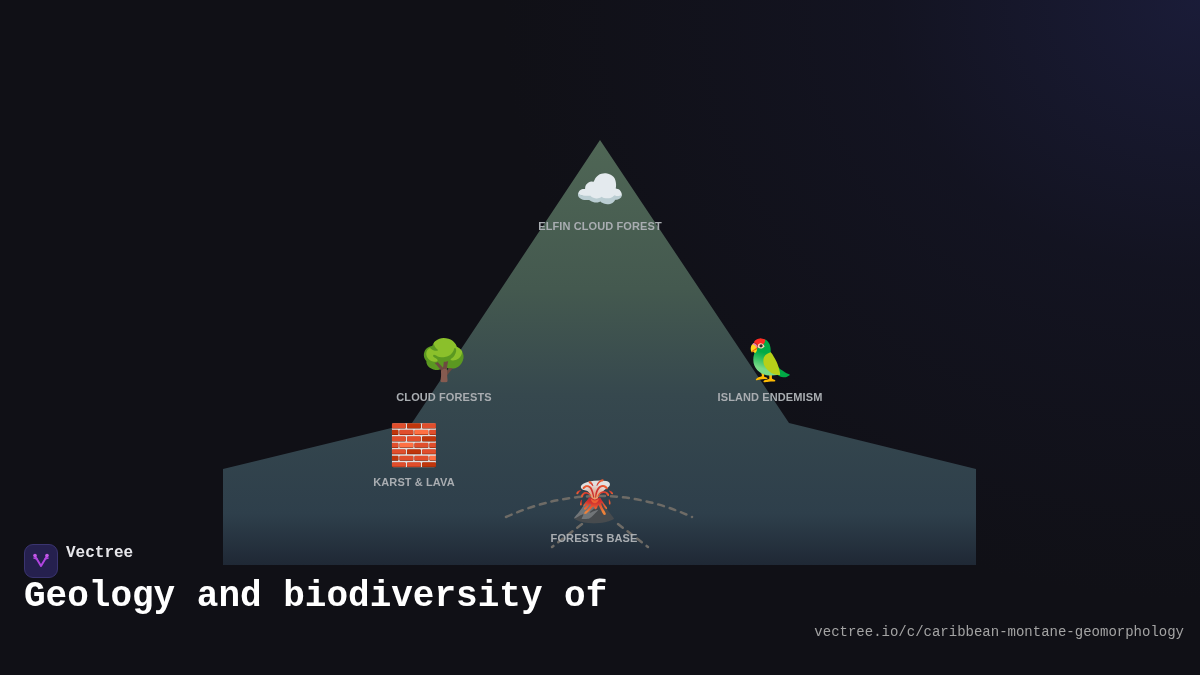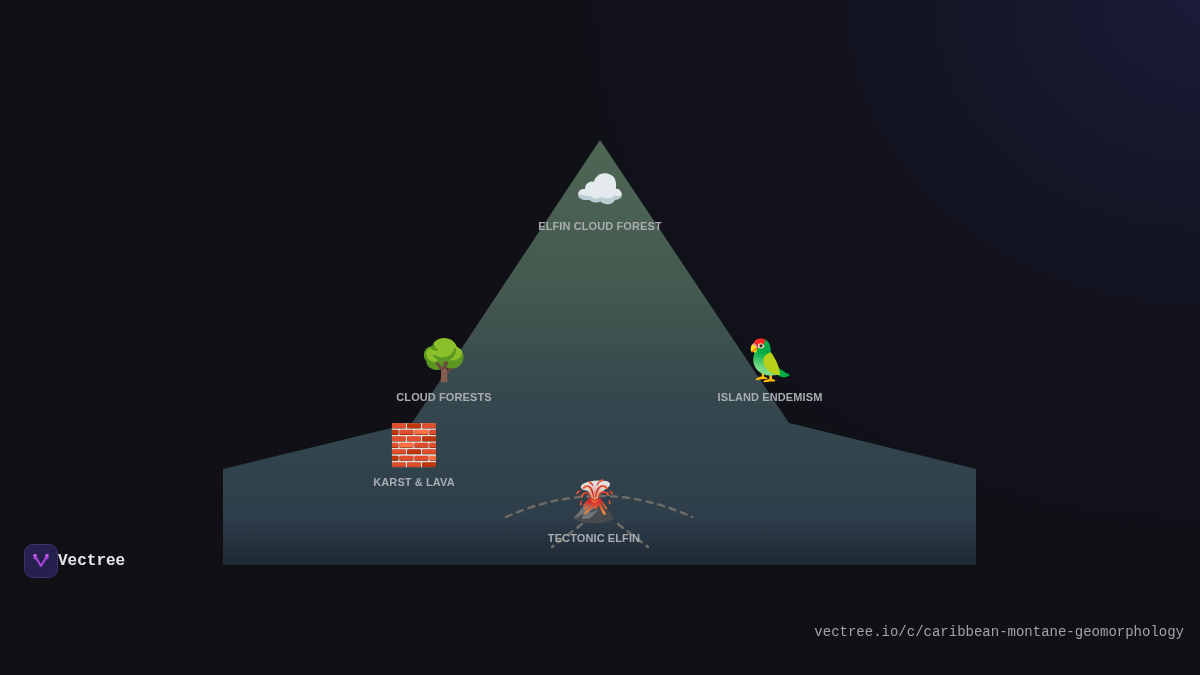--- a/index.html
+++ b/index.html
@@ -30,21 +30,21 @@
     .node .label {
       margin-top: 8px;
       font-family: "Liberation Sans", sans-serif;
       font-weight: bold;
       font-size: 11px;
       letter-spacing: 0.1px;
       color: #a9adb1;
     }
     .brand {
       position: absolute; left: 24px; top: 544px;
-      display: flex; align-items: center; 
+      display: flex; align-items: flex-start; gap: 8px;
     }
     .brand-logo {
       width: 34px; height: 34px; border-radius: 9px;
       background: #25204e;
       border: 1px solid #3a3470;
       display: flex; align-items: center; justify-content: center;
     }
     .brand-name {
       font-family: "Liberation Mono", monospace;
       font-weight: bold; font-size: 16px; color: #e6e6ea;
@@ -100,32 +100,33 @@
     <span class="label">ISLAND ENDEMISM</span>
   </div>
 
   <div class="node" style="left:414px; top:422px;">
     <span class="emoji">🧱</span>
     <span class="label">KARST &amp; LAVA</span>
   </div>
 
   <div class="node" style="left:594px; top:478px;">
     <span class="emoji">🌋</span>
-    <span class="label">TECTONIC ELFIN</span>
+    <span class="label">FORESTS BASE</span>
   </div>
 </div>
 
 <div class="brand">
   <div class="brand-logo">
     <svg width="20" height="18" viewBox="0 0 20 18">
       <path d="M4 4 L10 14 L16 4" fill="none" stroke="#b044e0" stroke-width="2" stroke-linecap="round" stroke-linejoin="round"></path>
       <path d="M6 7 L3 6 M14 7 L17 6" fill="none" stroke="#b044e0" stroke-width="1.6" stroke-linecap="round"></path>
       <circle cx="4" cy="3.5" r="1.8" fill="#c45ae8"></circle>
       <circle cx="16" cy="3.5" r="1.8" fill="#c45ae8"></circle>
     </svg>
   </div>
   <span class="brand-name">Vectree</span>
 </div>
 
 <div class="title">
+  <div>Geology and biodiversity of</div>
 </div>
 
 <div class="url">vectree.io/c/caribbean-montane-geomorphology</div>
 
 </body></html>

